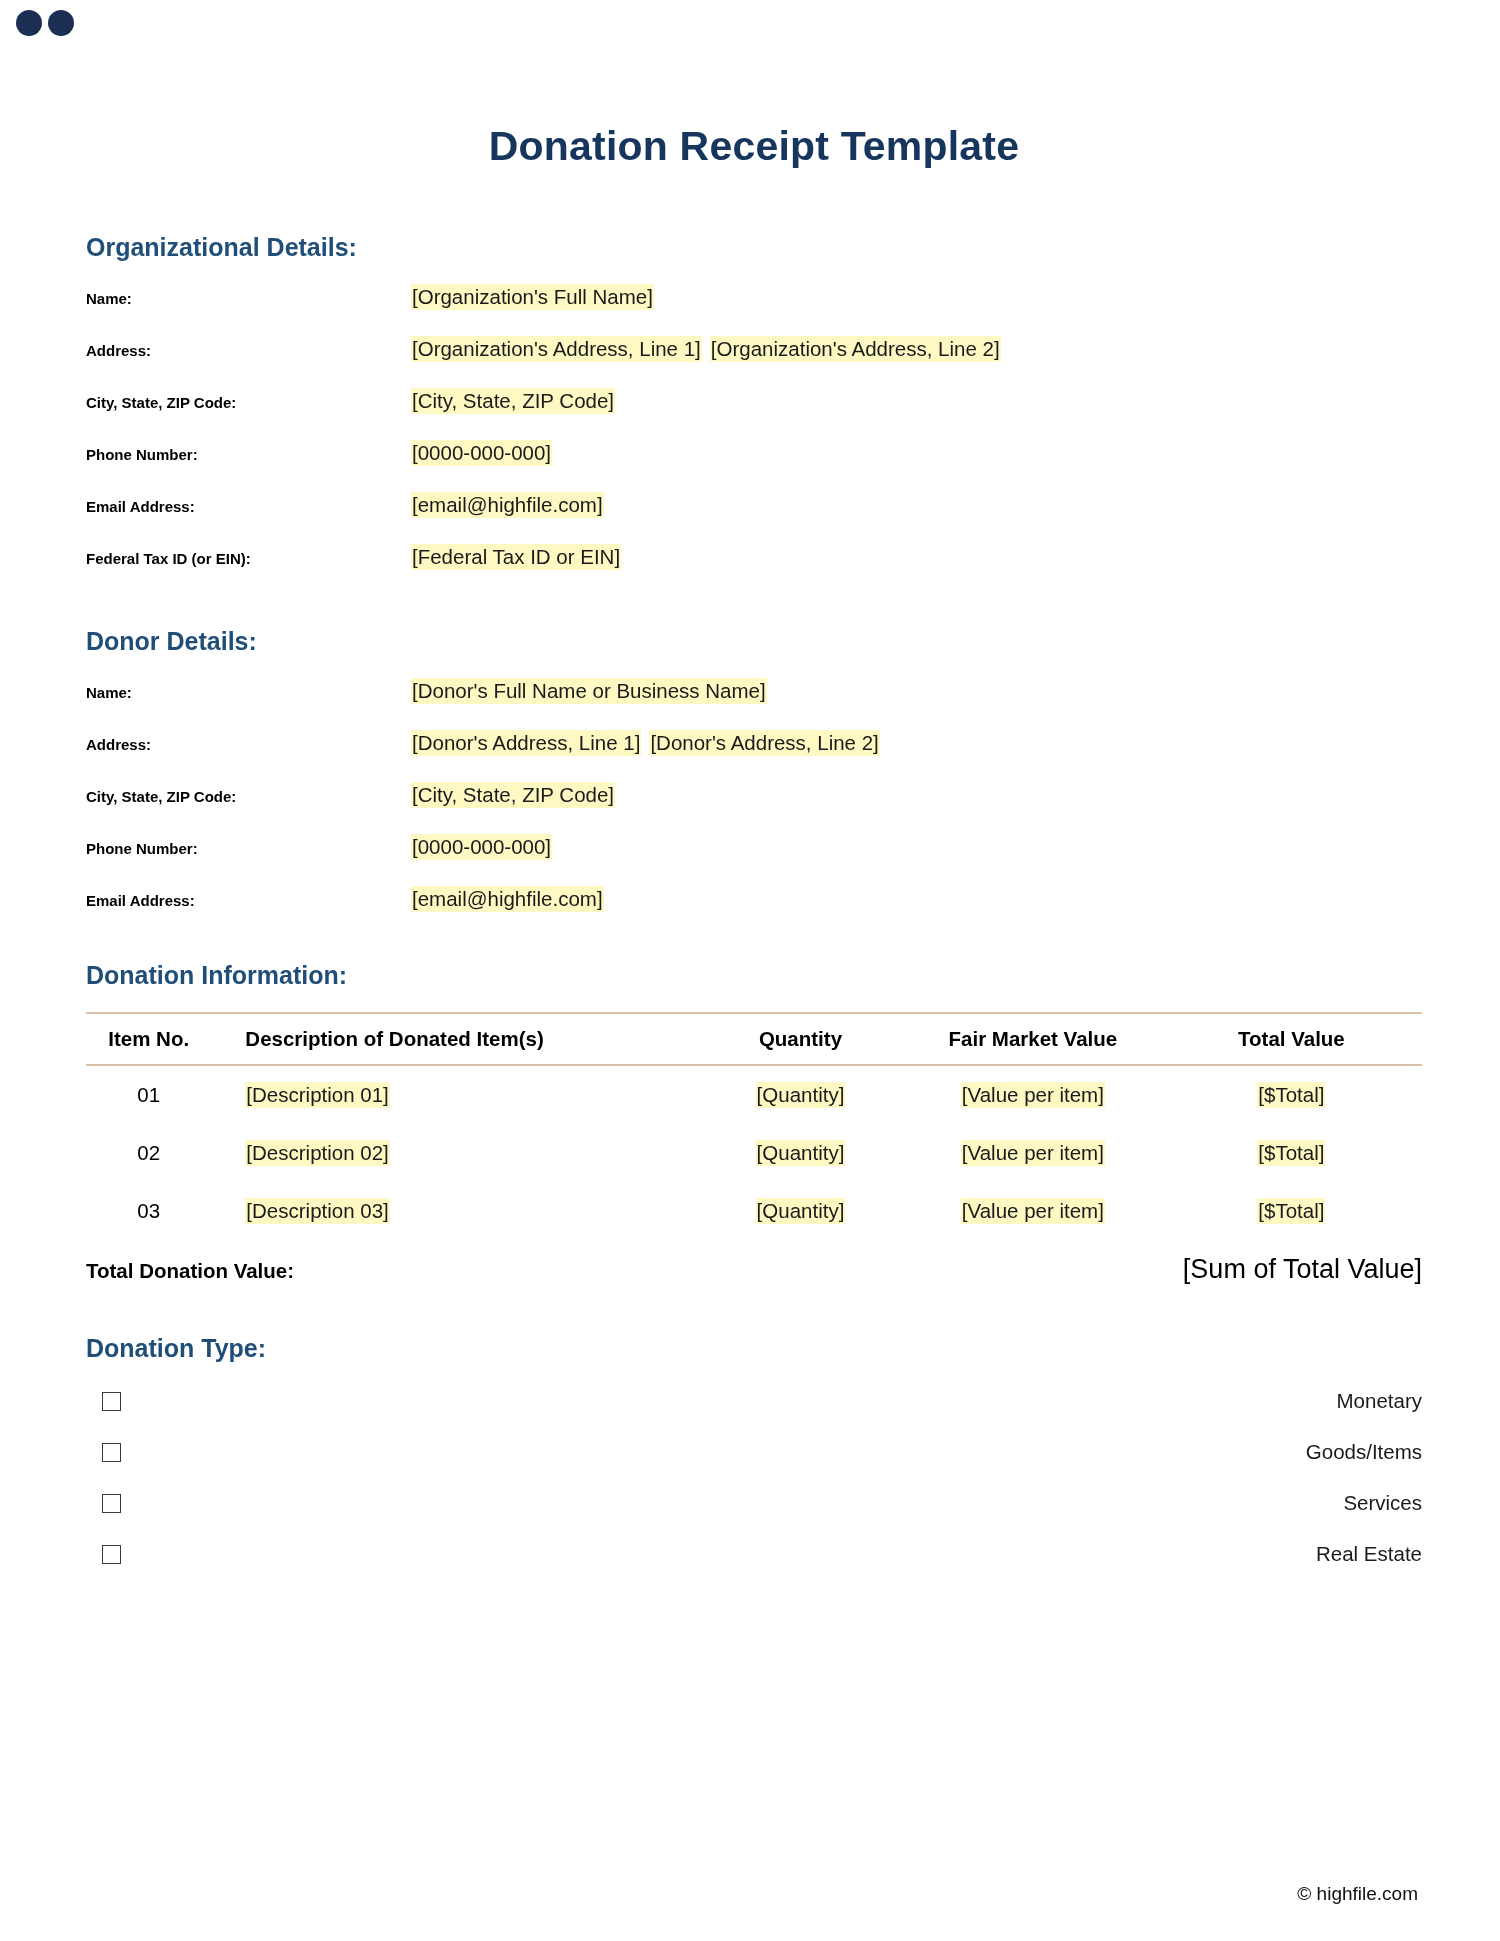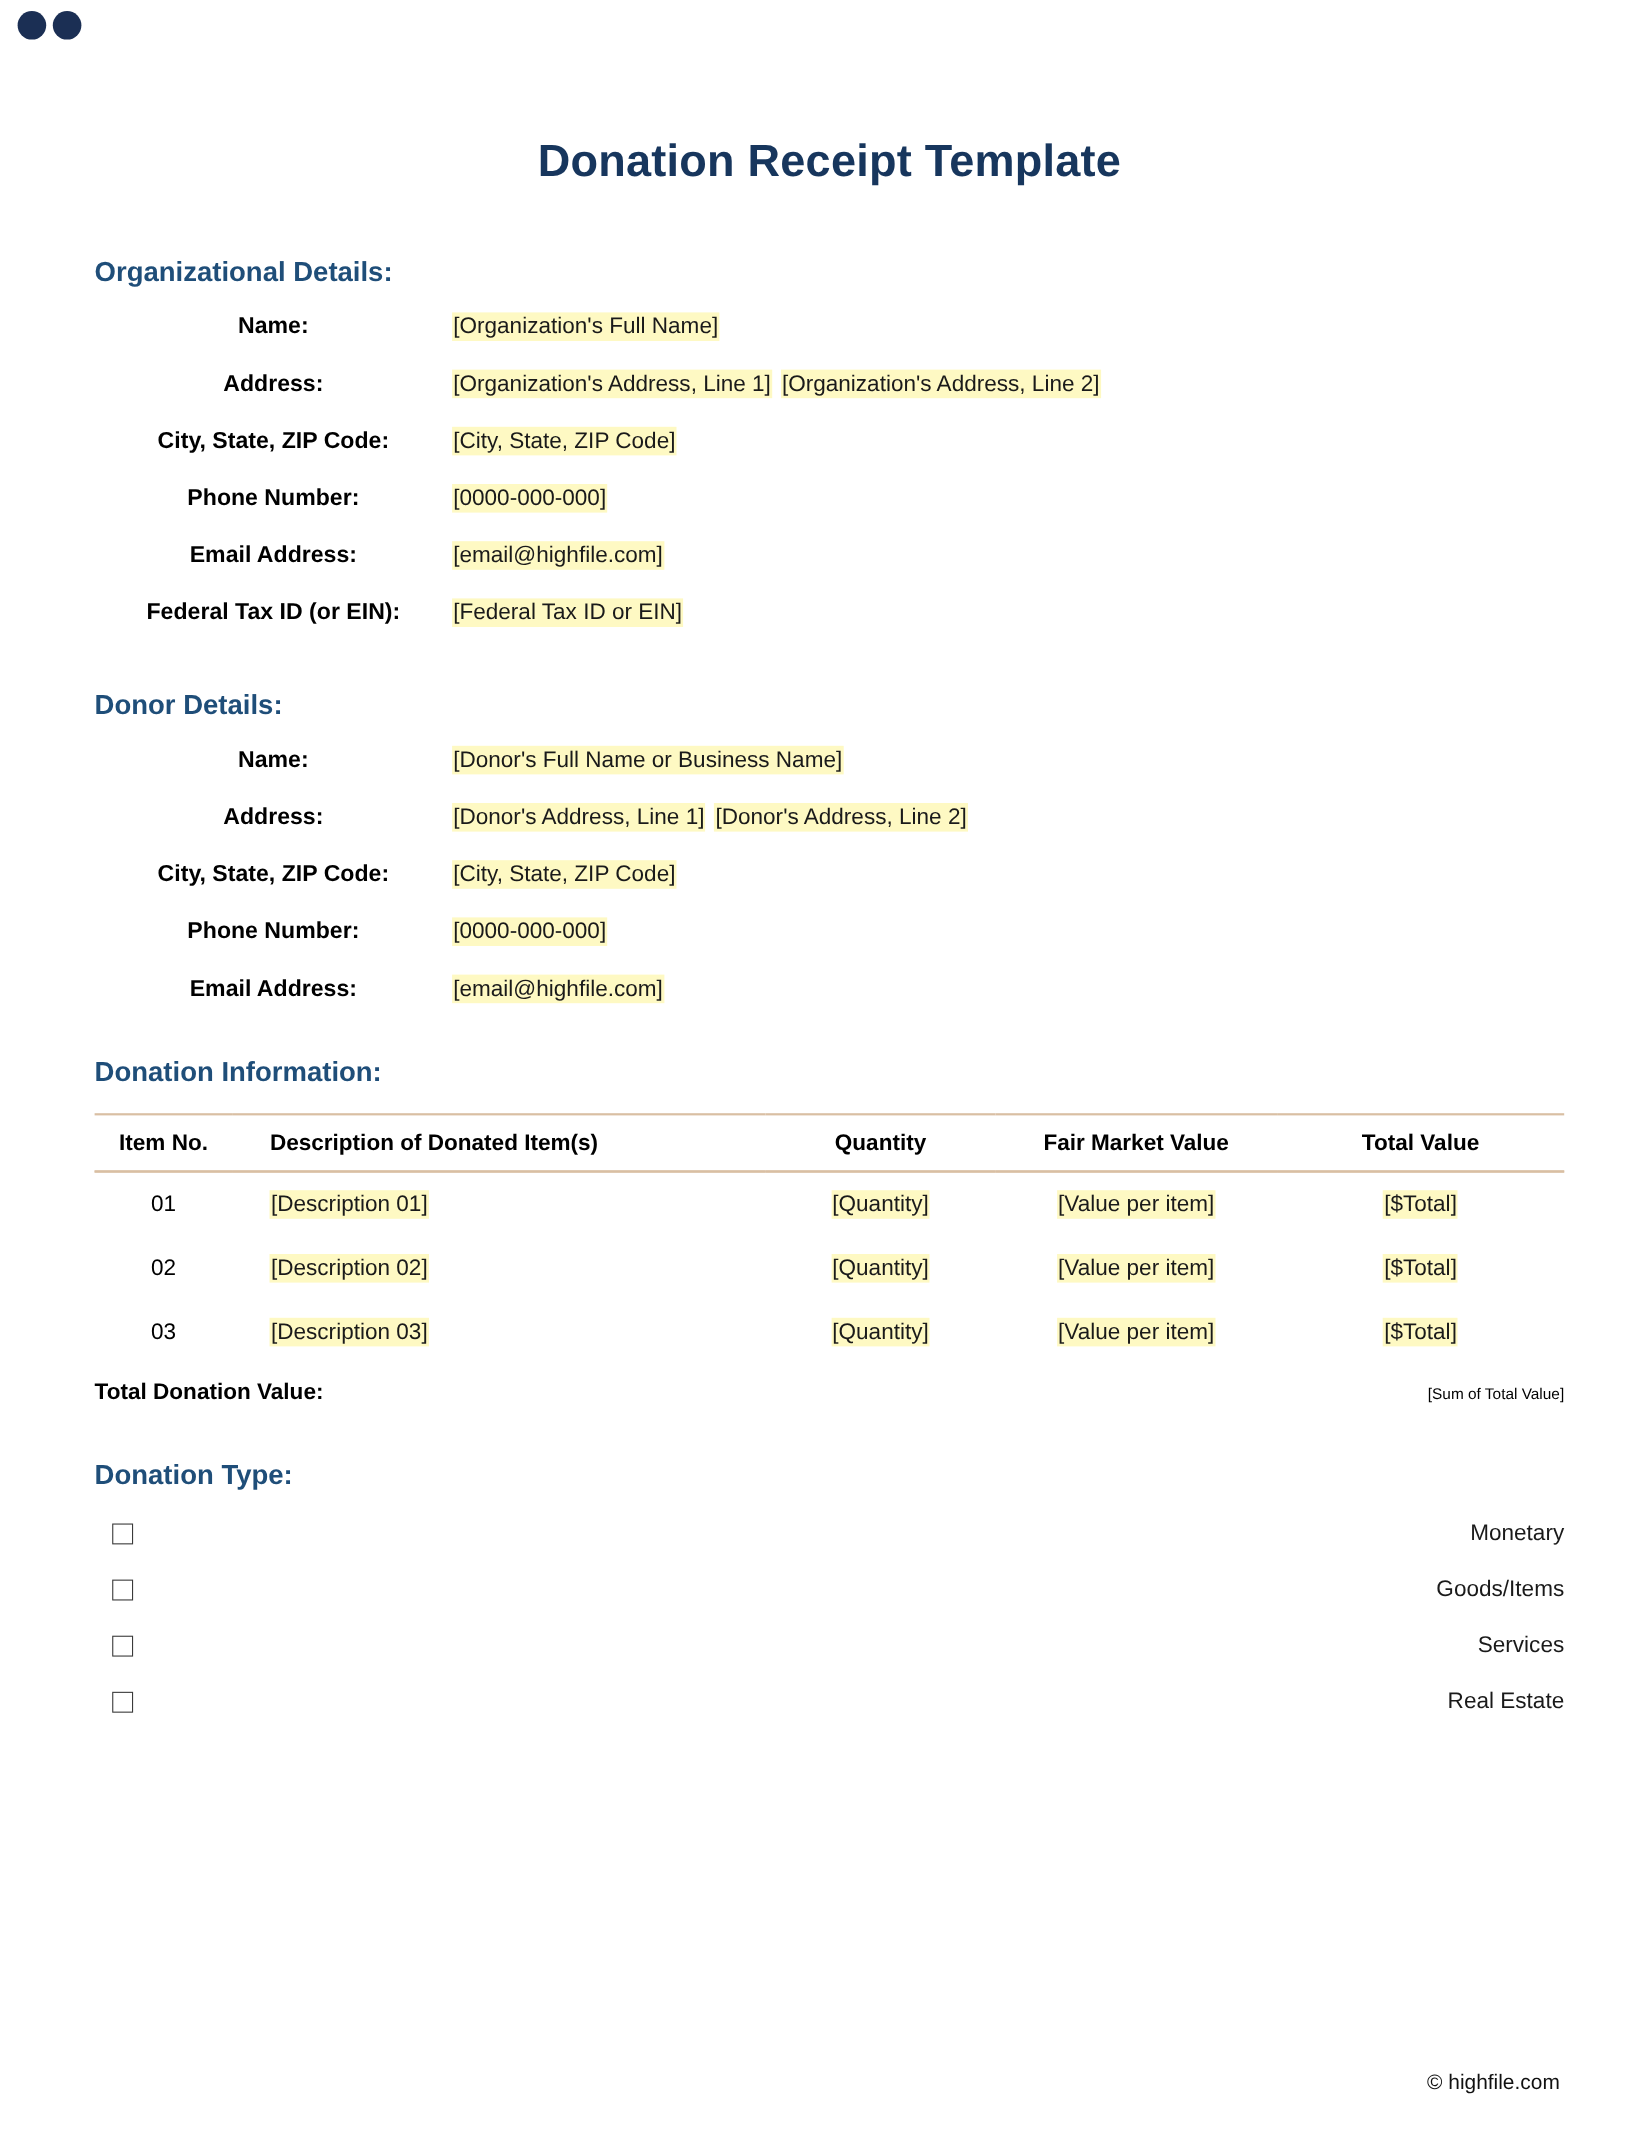--- a/index.html
+++ b/index.html
@@ -67,26 +67,25 @@
   #type-heading  { margin-top: 48px; }
 
   
   .field-list { margin-top: 22px; }
   .field-row {
     display: flex;
     align-items: baseline;
     margin-bottom: 26px;
   }
   .field-label {
-    font-size: 21px;
+    font-size: 15px;
     font-weight: bold;
     color: #000;
     flex: 0 0 325px;
     white-space: nowrap;
-    text-align: center;
   }
   .field-values {
     display: flex;
     gap: 8px;
     flex-wrap: nowrap;
   }
   .ph {
     font-size: 20.5px;
     color: #1a1a1a;
     background: #fef9c3;
@@ -135,21 +134,21 @@
     align-items: baseline;
     justify-content: space-between;
     margin-top: 14px;
     padding-right: 0;
   }
   #total-label {
     font-size: 20.5px;
     font-weight: bold;
   }
   #total-value {
-    font-size: 14px;
+    font-size: 27px;
   }
 
   
   .check-list { margin-top: 26px; }
   .check-row {
     display: flex;
     align-items: center;
     margin-bottom: 27px;
     justify-content: space-between;
   }

